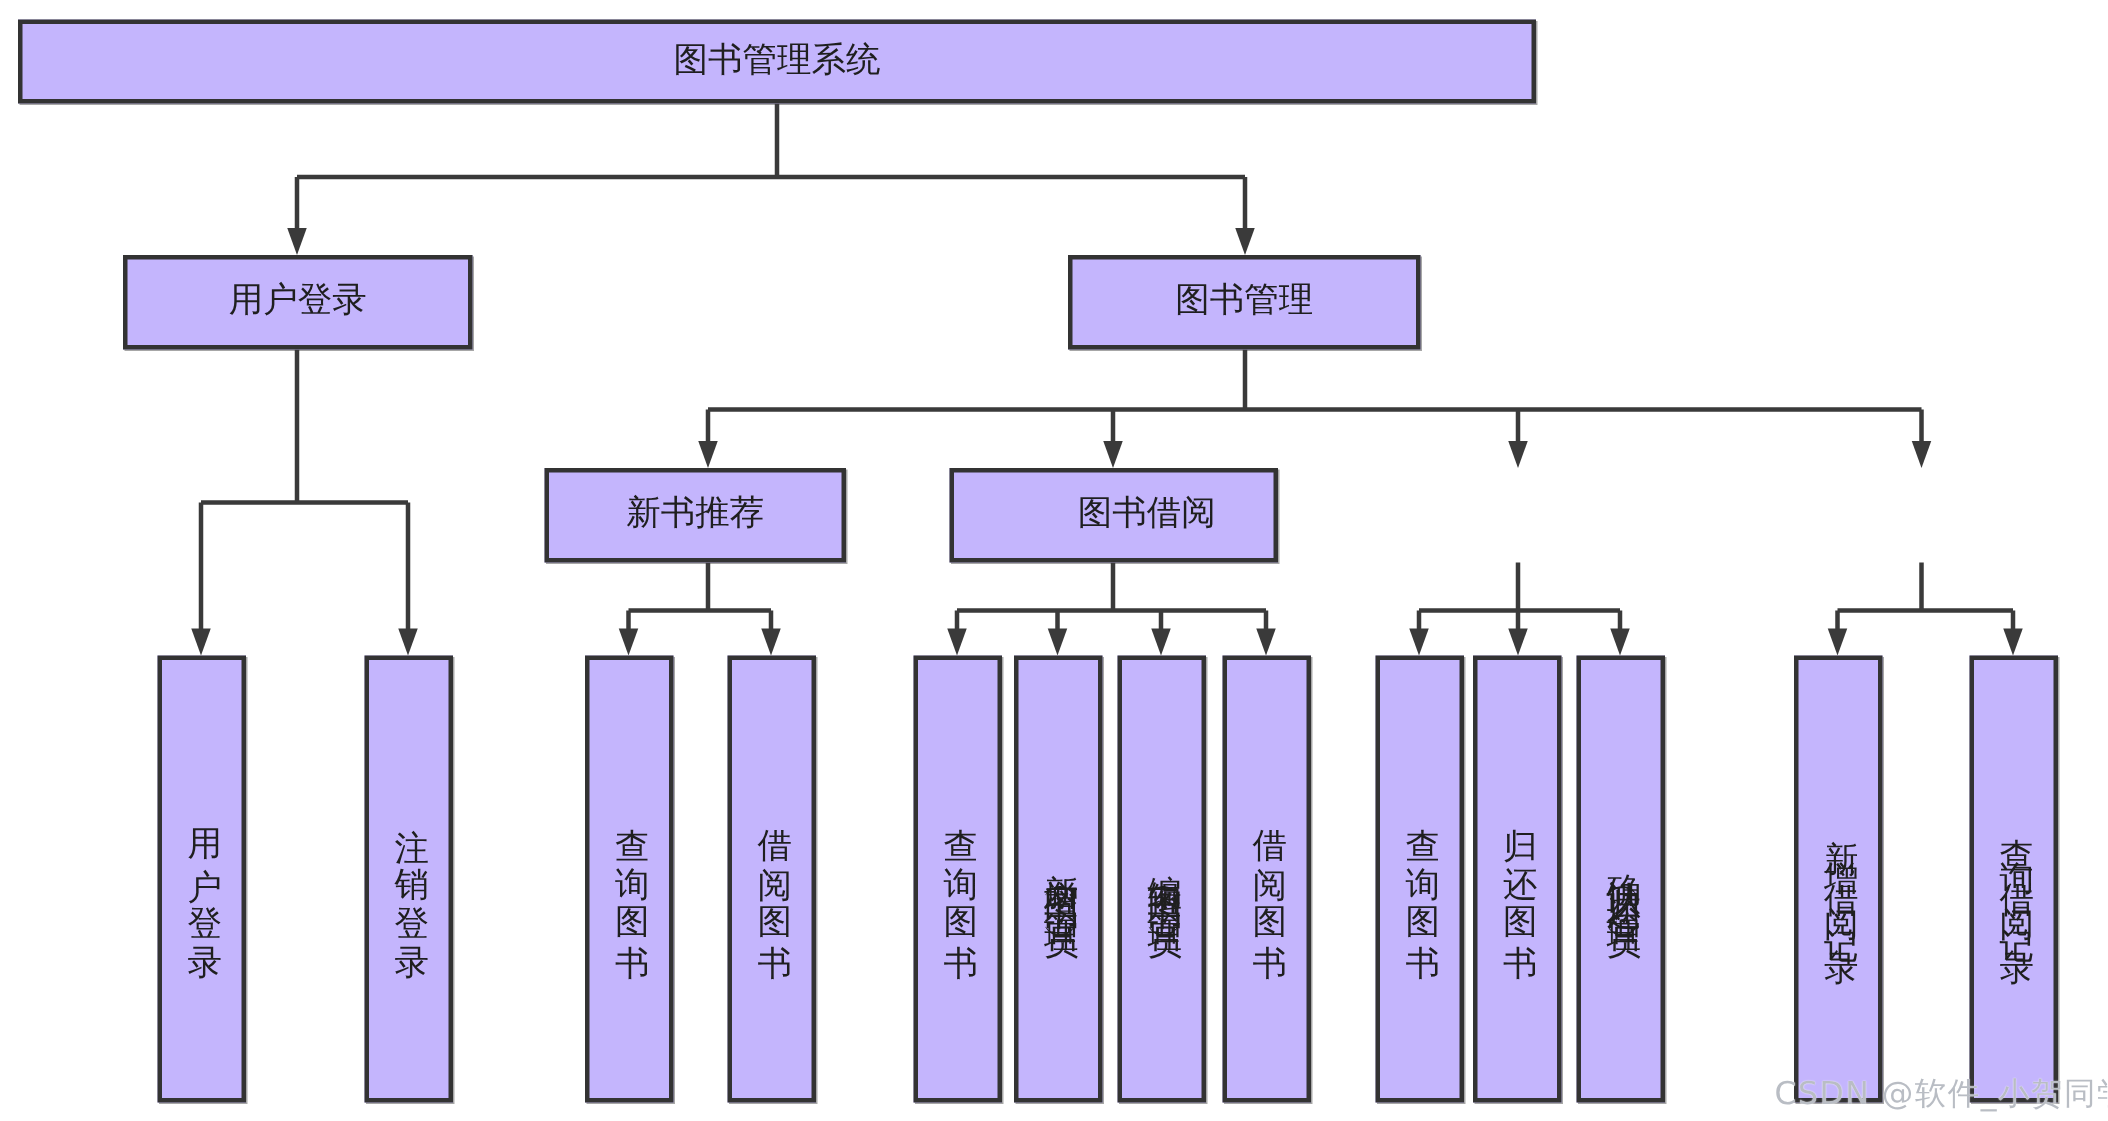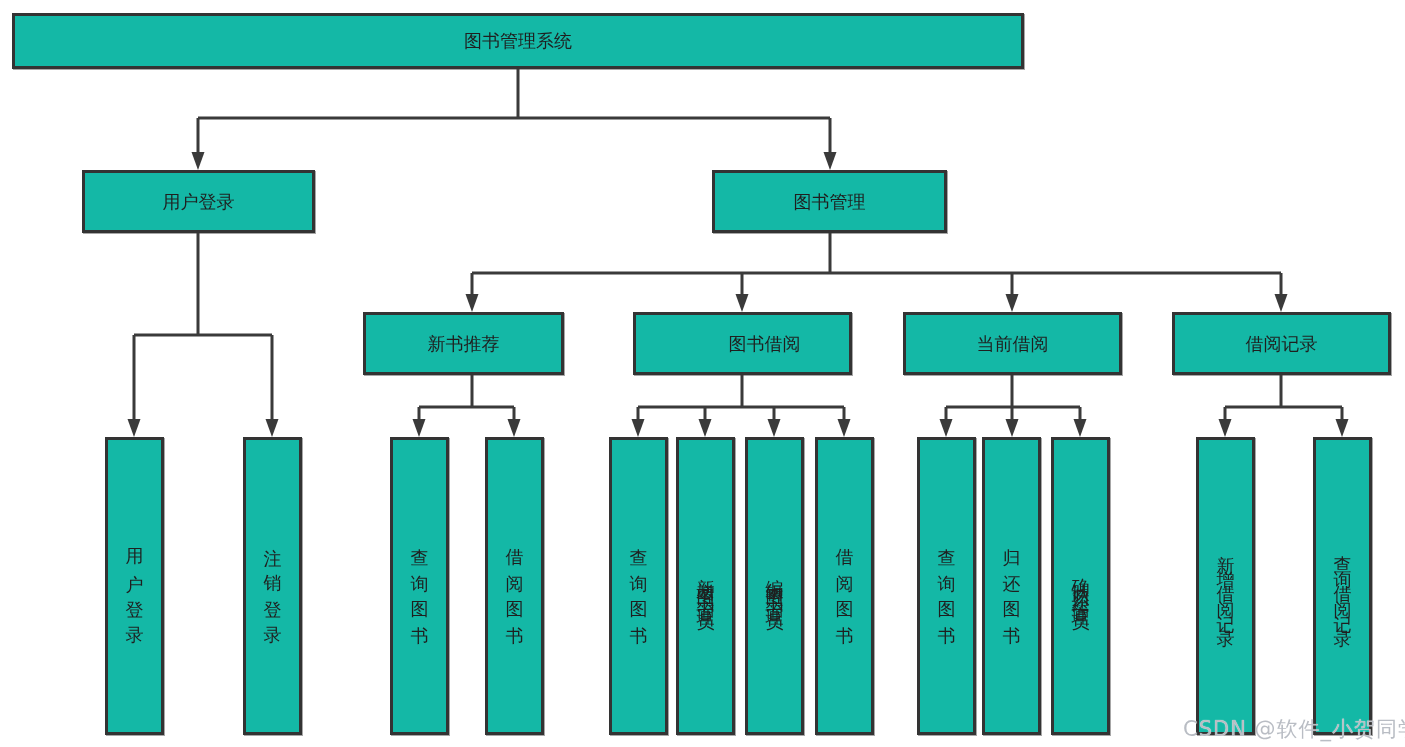--- a/index.html
+++ b/index.html
@@ -2,24 +2,24 @@
 <html><head>
 <meta charset="utf-8">
 <style>
   html,body{margin:0;padding:0;background:#ffffff;}
   .canvas{
     position:relative;width:1405px;height:747px;background:#ffffff;overflow:hidden;
     font-family:"DejaVu Sans","Liberation Sans",sans-serif;color:#1f1f1f;
   }
   .wires{position:absolute;left:0;top:0;width:1405px;height:747px;}
   .box{
-    position:absolute;box-sizing:border-box;background:#14b8a6;
+    position:absolute;box-sizing:border-box;background:#c4b5fd;
     border:3px solid #333333;box-shadow:1px 1px 0 rgba(60,60,60,.45);
     display:flex;align-items:center;justify-content:center;
-    font-size:18px;line-height:1;white-space:nowrap;
+    font-size:23px;line-height:1;white-space:nowrap;font-family:Liberation Mono, monospace;
   }
   .v{
     writing-mode:vertical-rl;text-orientation:mixed;white-space:normal;
     line-height:1;
   }
   .ls-wide{letter-spacing:26px;}
   .ls-mid{letter-spacing:15px;}
   .ls-tight{letter-spacing:5px;}
   
   .n-root{left:12px;top:13px;width:1012px;height:56px;}
@@ -93,22 +93,20 @@
     </g>
   </svg>
 
   <div class="box n-root">图书管理系统</div>
 
   <div class="box n-user">用户登录</div>
   <div class="box n-mgmt">图书管理</div>
 
   <div class="box n-g1">新书推荐</div>
   <div class="box n-g2">图书借阅</div>
-  <div class="box n-g3">当前借阅</div>
-  <div class="box n-g4">借阅记录</div>
 
   <div class="box v leaf ls-wide n-l1">用户登录</div>
   <div class="box v leaf ls-wide n-l2">注销登录</div>
 
   <div class="box v leaf ls-wide n-l3">查询图书</div>
   <div class="box v leaf ls-wide n-l4">借阅图书</div>
 
   <div class="box v leaf ls-wide n-l5">查询图书</div>
   <div class="box v leaf ls-tight n-l6">新增图书（管理员）</div>
   <div class="box v leaf ls-tight n-l7">编辑图书（管理员）</div>

